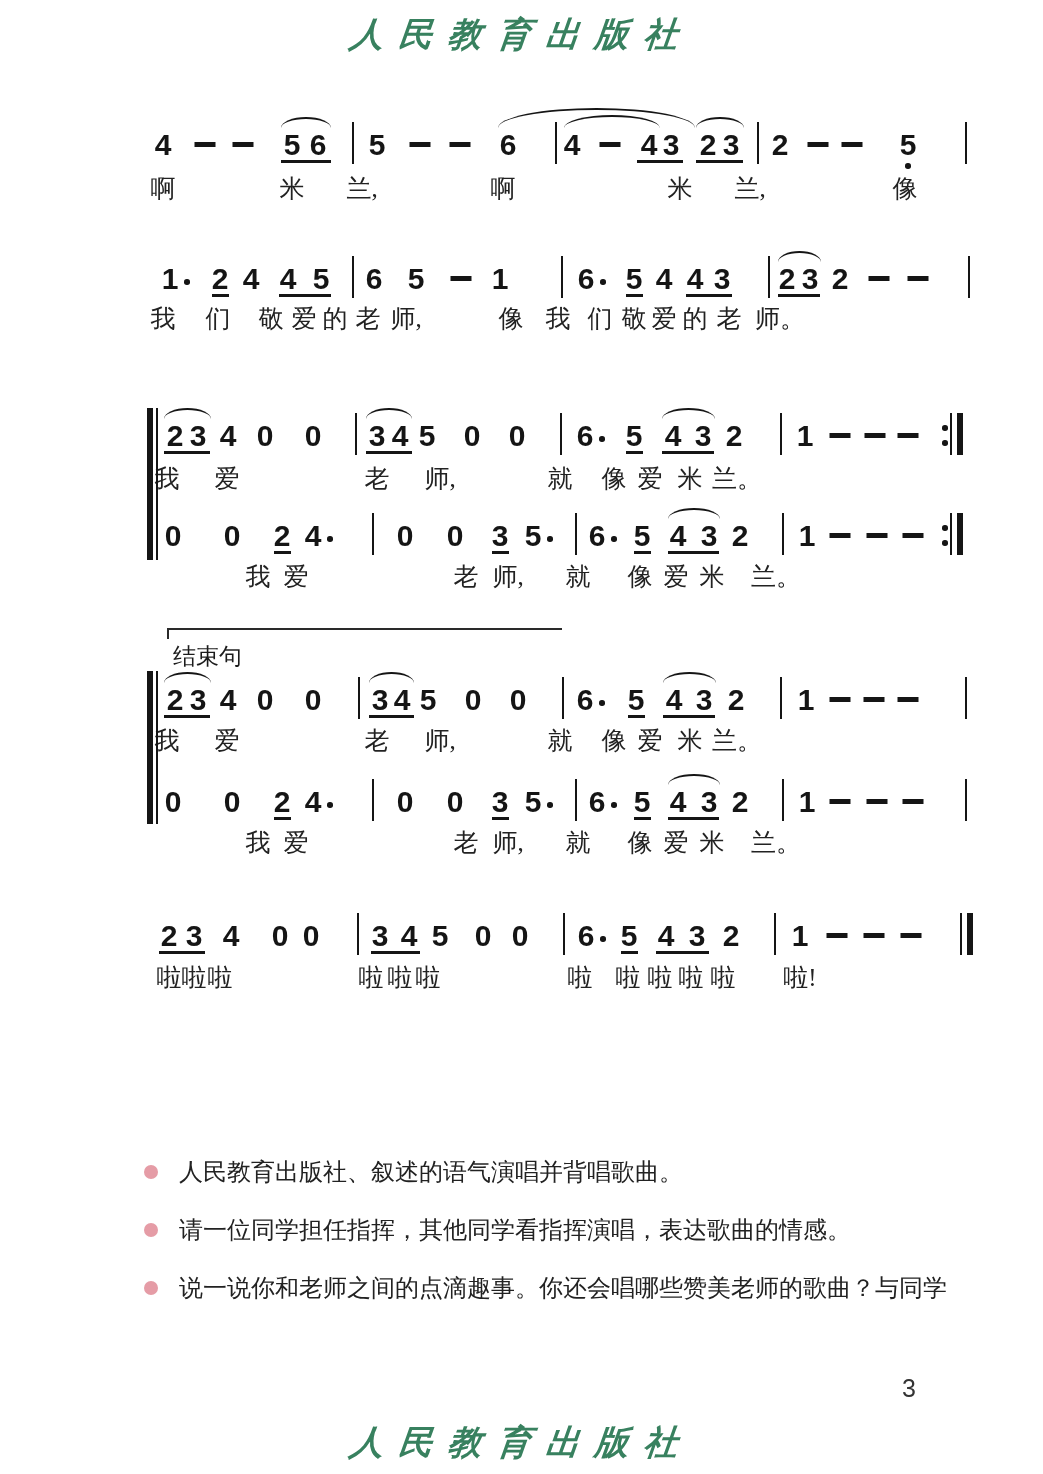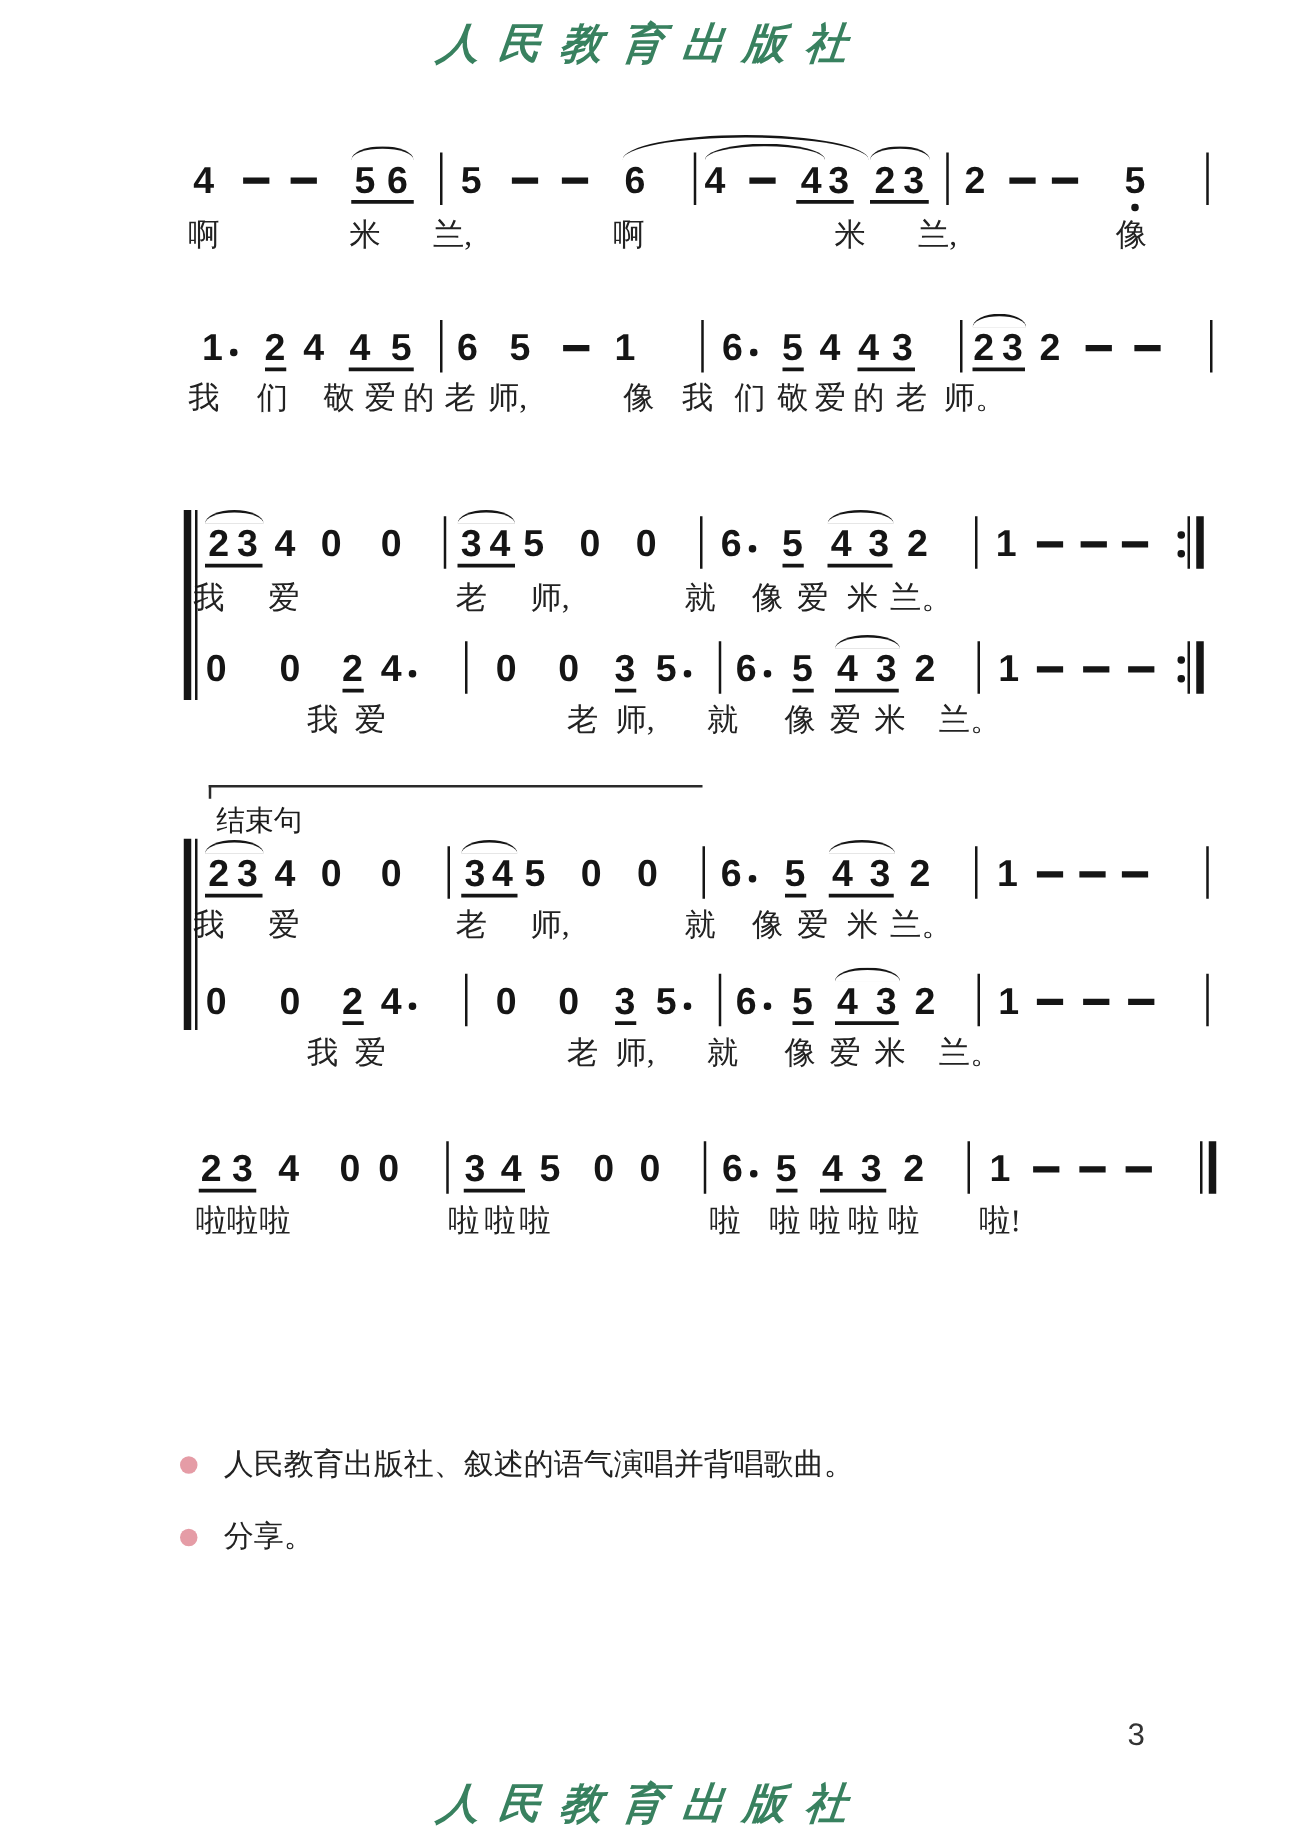--- a/index.html
+++ b/index.html
@@ -351,19 +351,23 @@
   <div class="ending-bracket" style="left: 167px; top: 628px; width: 393px;"></div>
   <div class="ending-label" style="left: 173px; top: 641px;">结束句</div>
 
   <div class="activities">
       <div class="activity">
         <div class="dot" style="background: rgb(229, 156, 166);"></div>
         <div>人民教育出版社、叙述的语气演唱并背唱歌曲。</div>
       </div>
       <div class="activity">
         <div class="dot" style="background: rgb(229, 156, 166);"></div>
-        <div>分享。</div>
+        <div>请一位同学担任指挥，其他同学看指挥演唱，表达歌曲的情感。</div>
+      </div>
+      <div class="activity">
+        <div class="dot" style="background: rgb(229, 156, 166);"></div>
+        <div>说一说你和老师之间的点滴趣事。你还会唱哪些赞美老师的歌曲？与同学</div>
       </div>
     </div>
 
   <div class="pagenum">3</div>
   <div class="logo bottom" style="color: rgb(56, 129, 95);">人民教育出版社</div>
 </div>
 
 </body></html>

